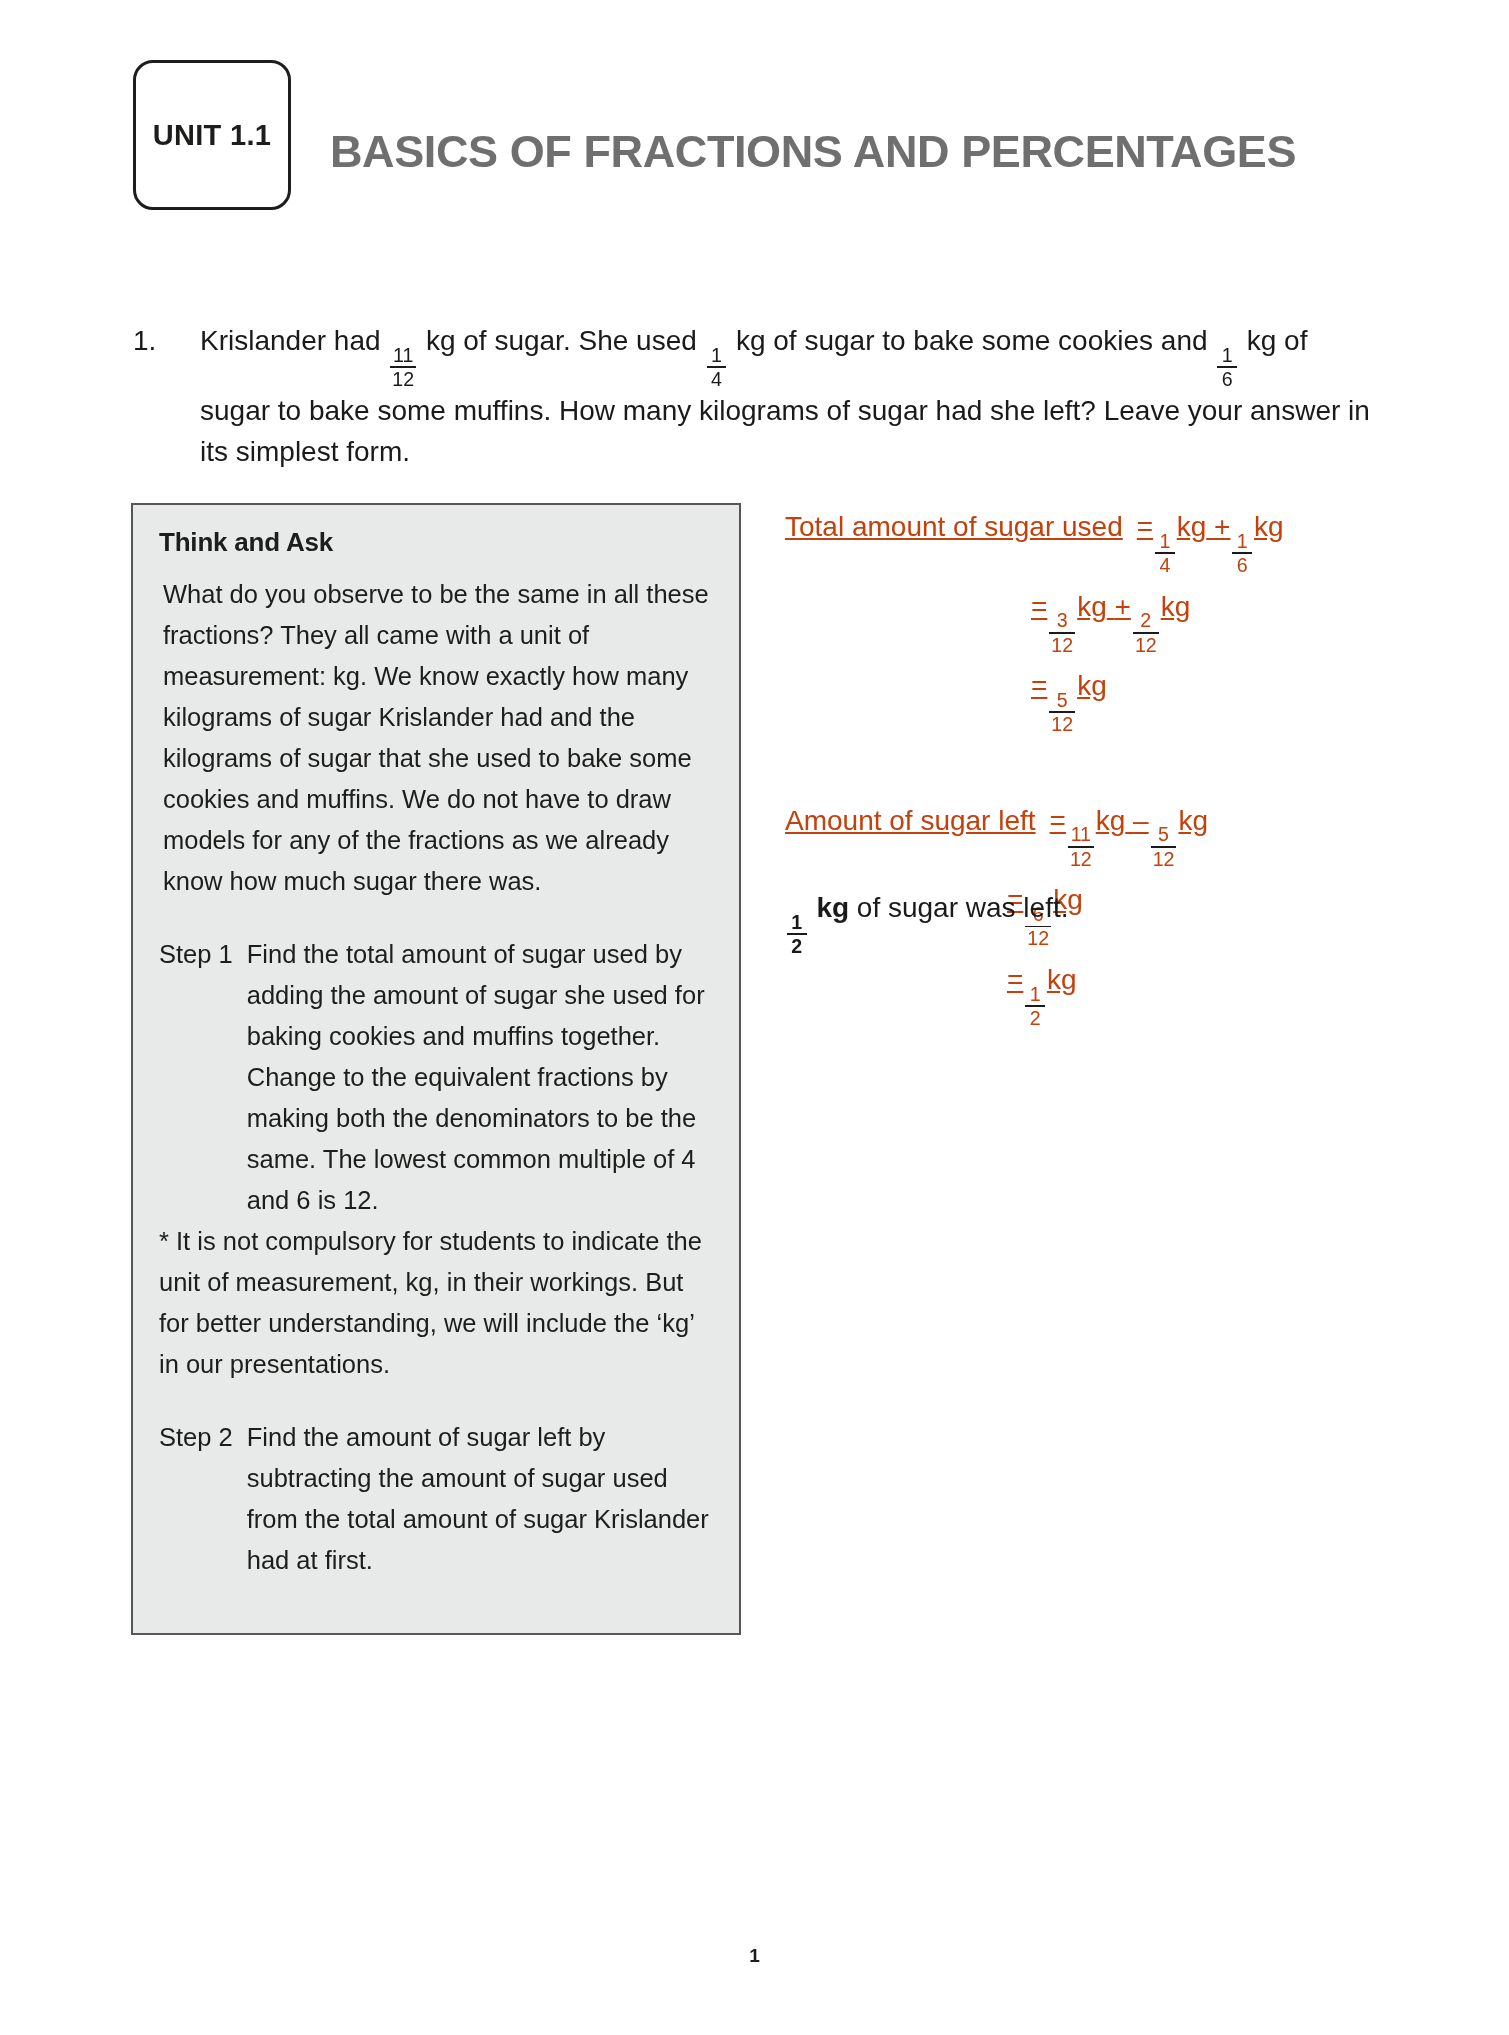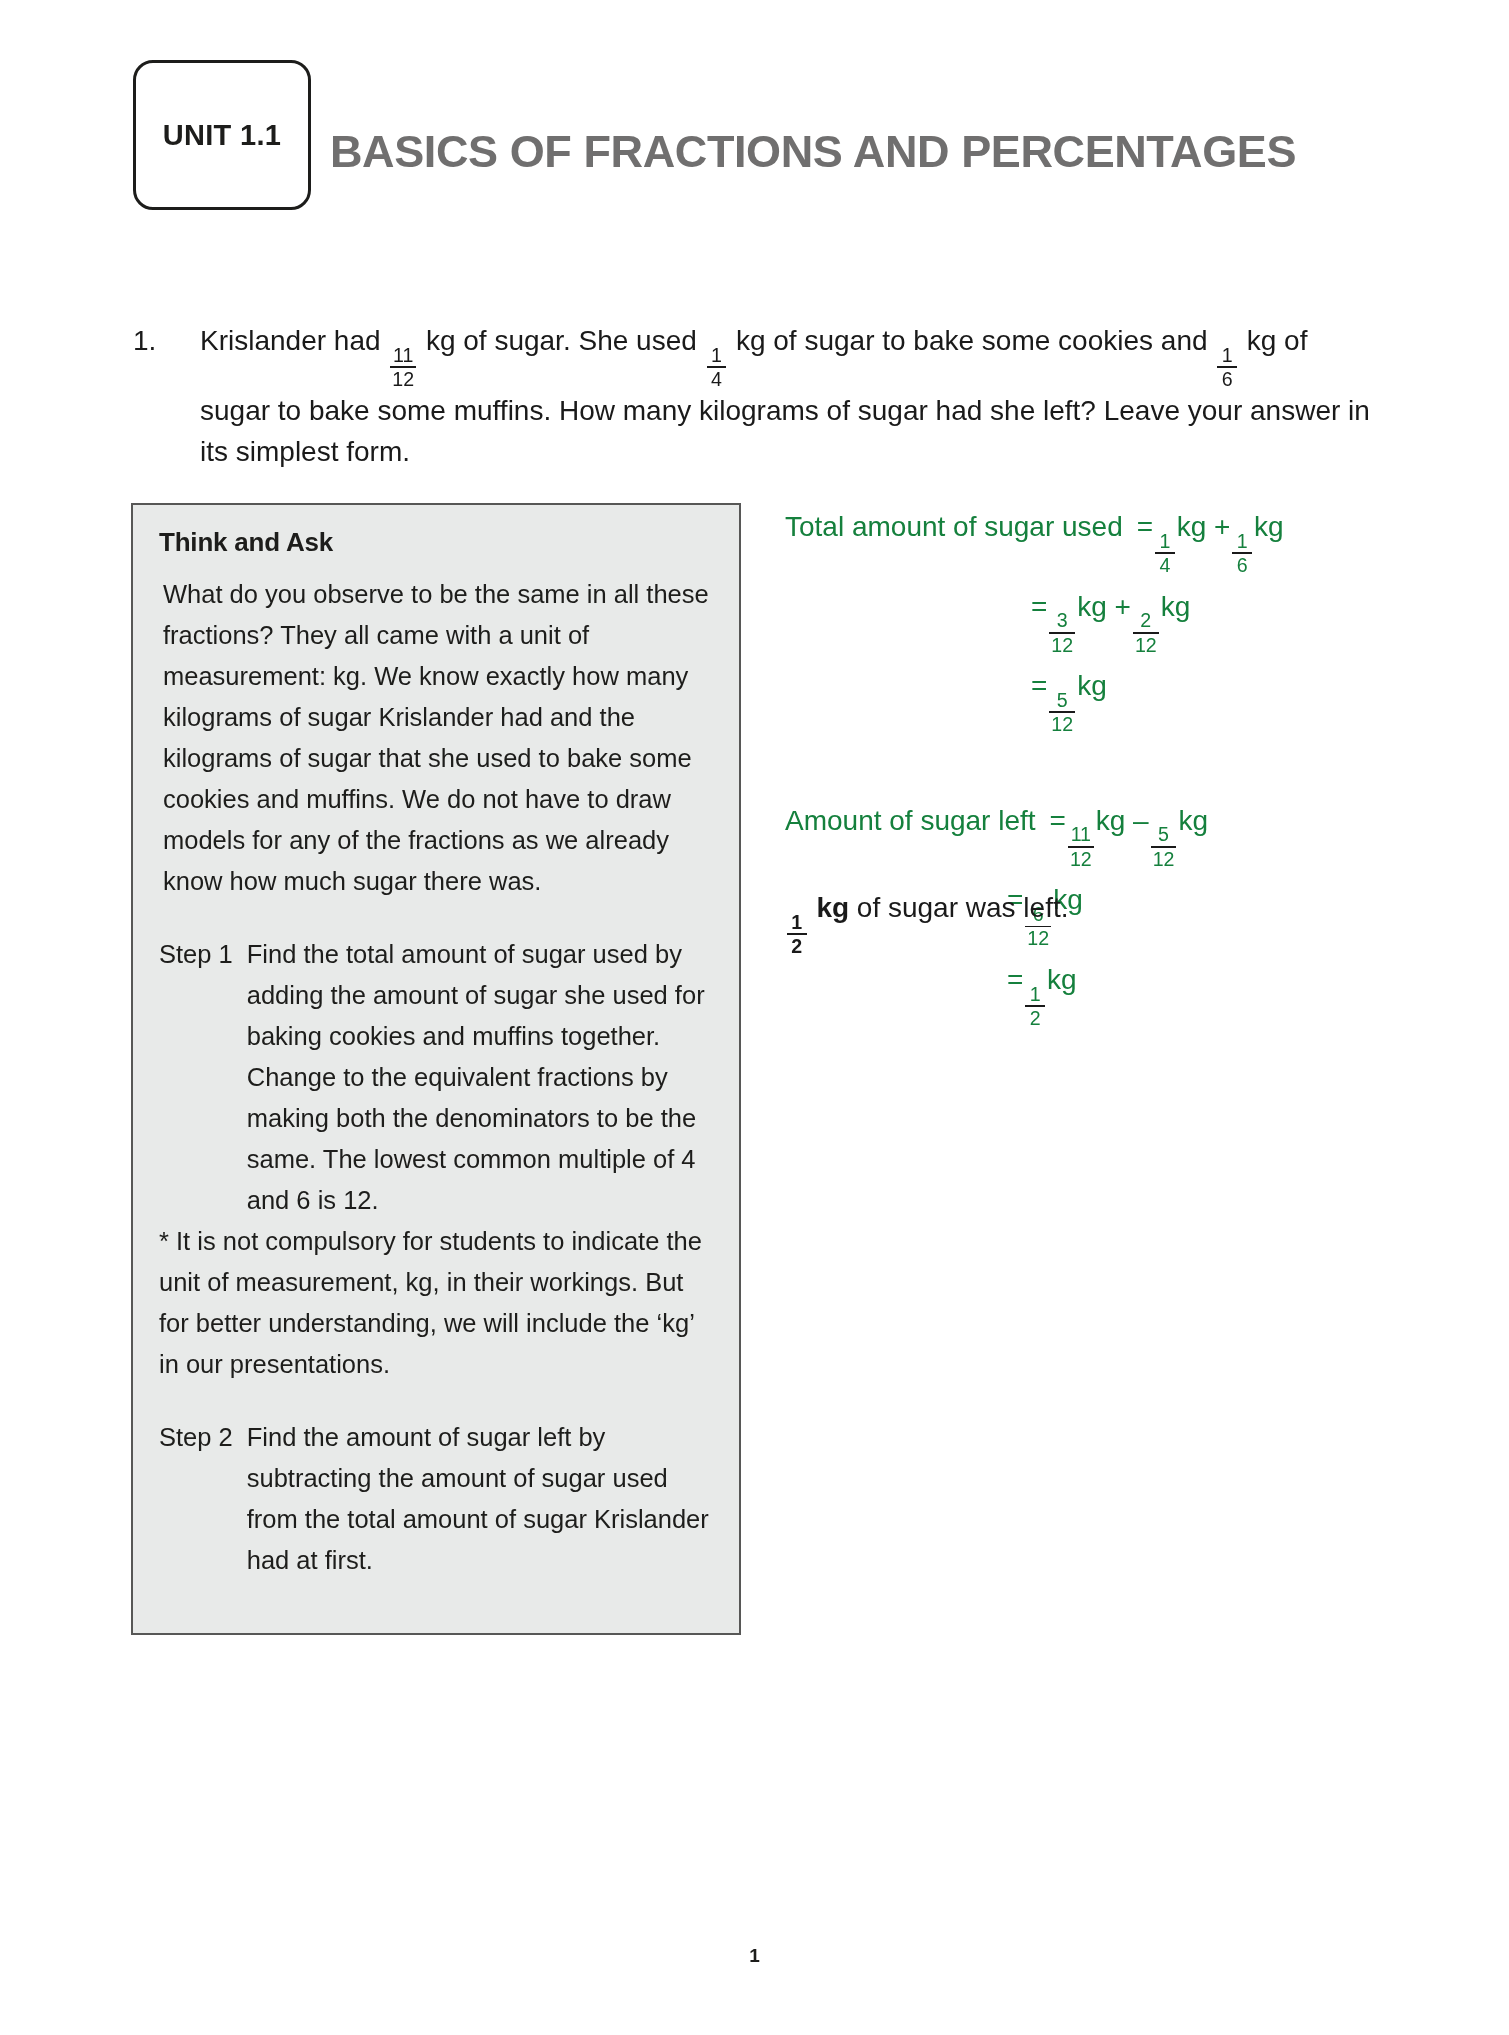--- a/index.html
+++ b/index.html
@@ -24,21 +24,21 @@
     position: absolute;
     left: 133px;
     top: 60px;
     width: 1245px;
     height: 150px;
   }
   .unit-box {
     position: absolute;
     left: 0;
     top: 0;
-    width: 178px;
+    width: 158px;
     height: 150px;
     border: 3px solid #1d1d1b;
     border-radius: 20px;
     box-sizing: border-box;
     background: #ffffff;
   }
   .unit-label {
     position: absolute;
     left: 0;
     right: 0;
@@ -158,21 +158,22 @@
     color: #1d1d1b;
   }
 
   
   .workings {
     position: absolute;
     left: 785px;
     top: 505px;
     width: 620px;
     font-size: 28px;
-    color: #15803d;
+    color: #c2410c;
+    text-decoration: underline;
   }
   .work-row {
     display: flex;
     align-items: flex-start;
     line-height: 44px;
   }
   .work-lhs {
     white-space: nowrap;
     padding-right: 14px;
   }

